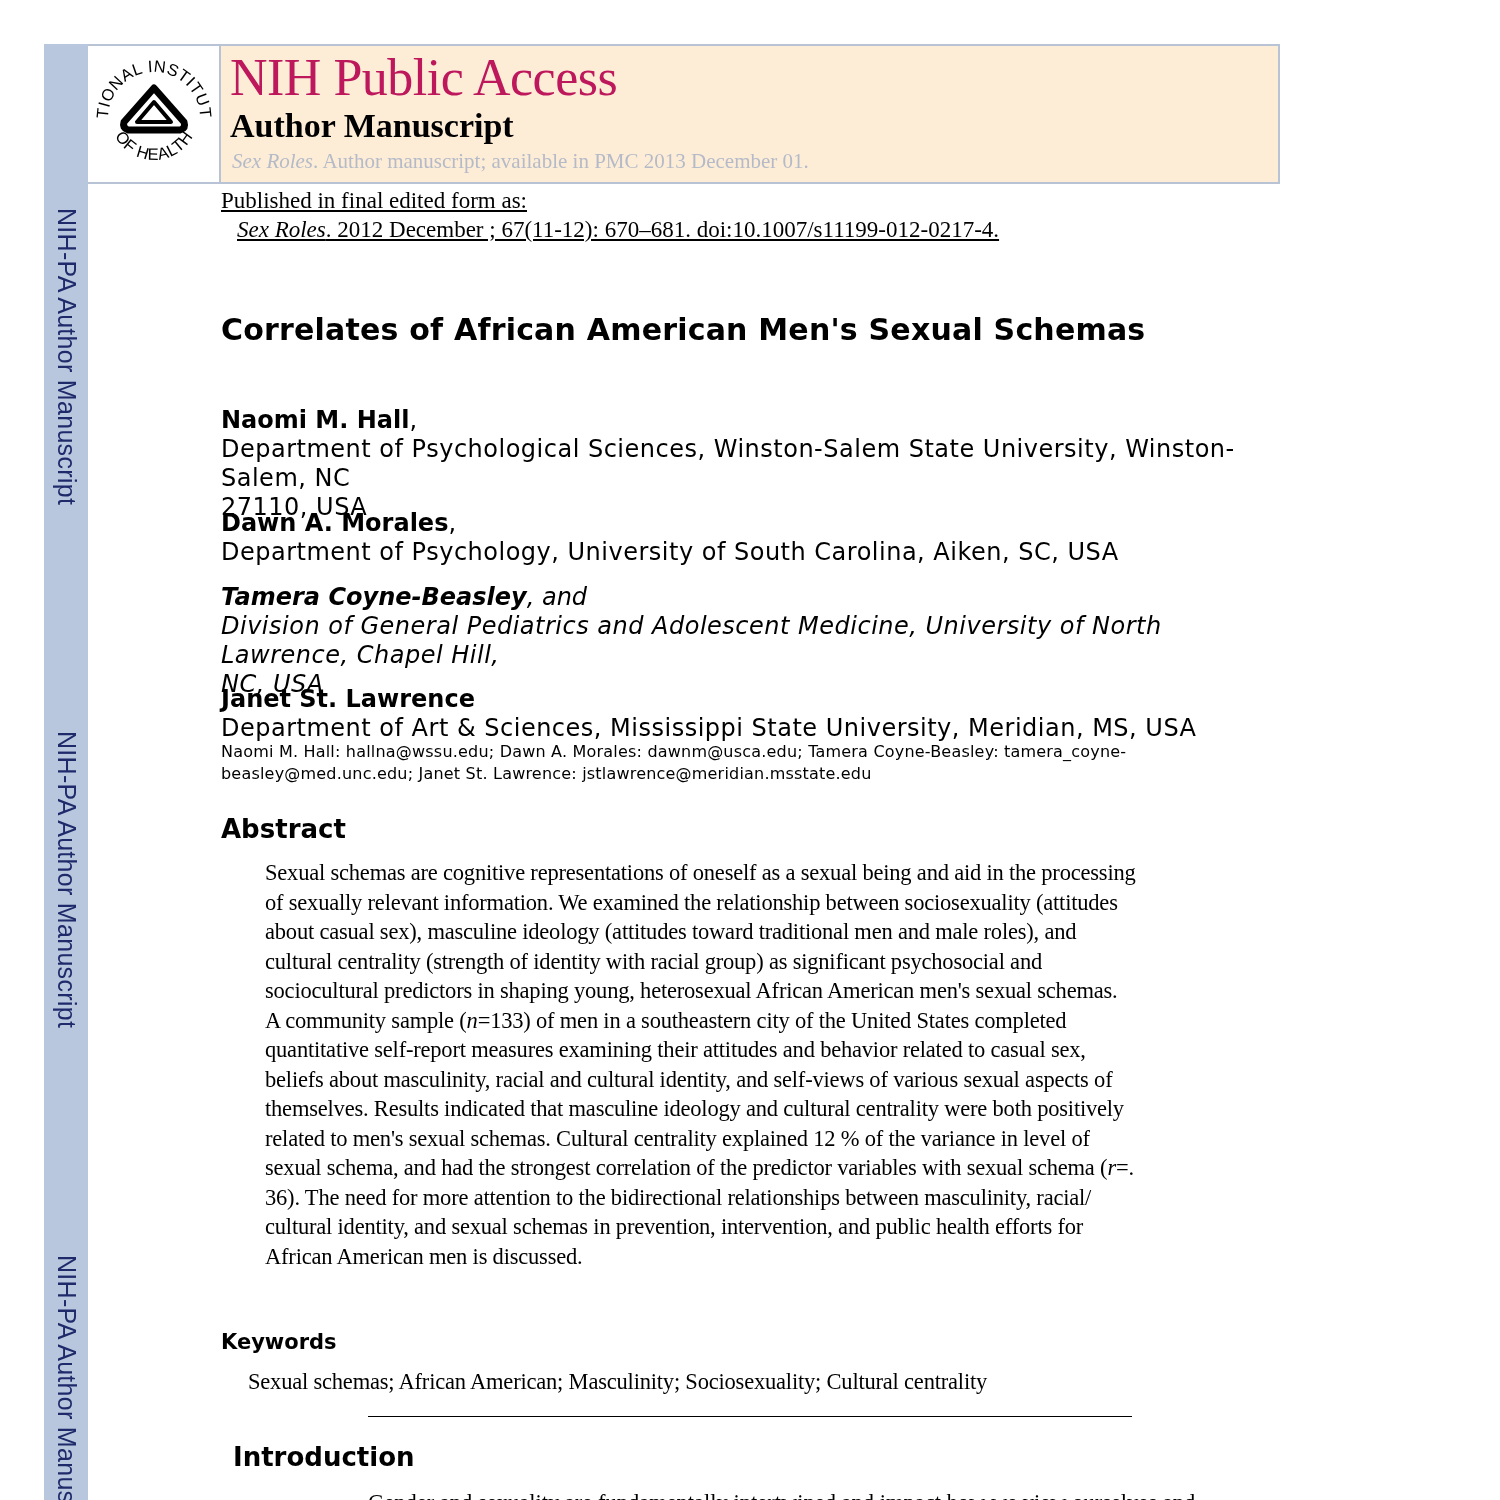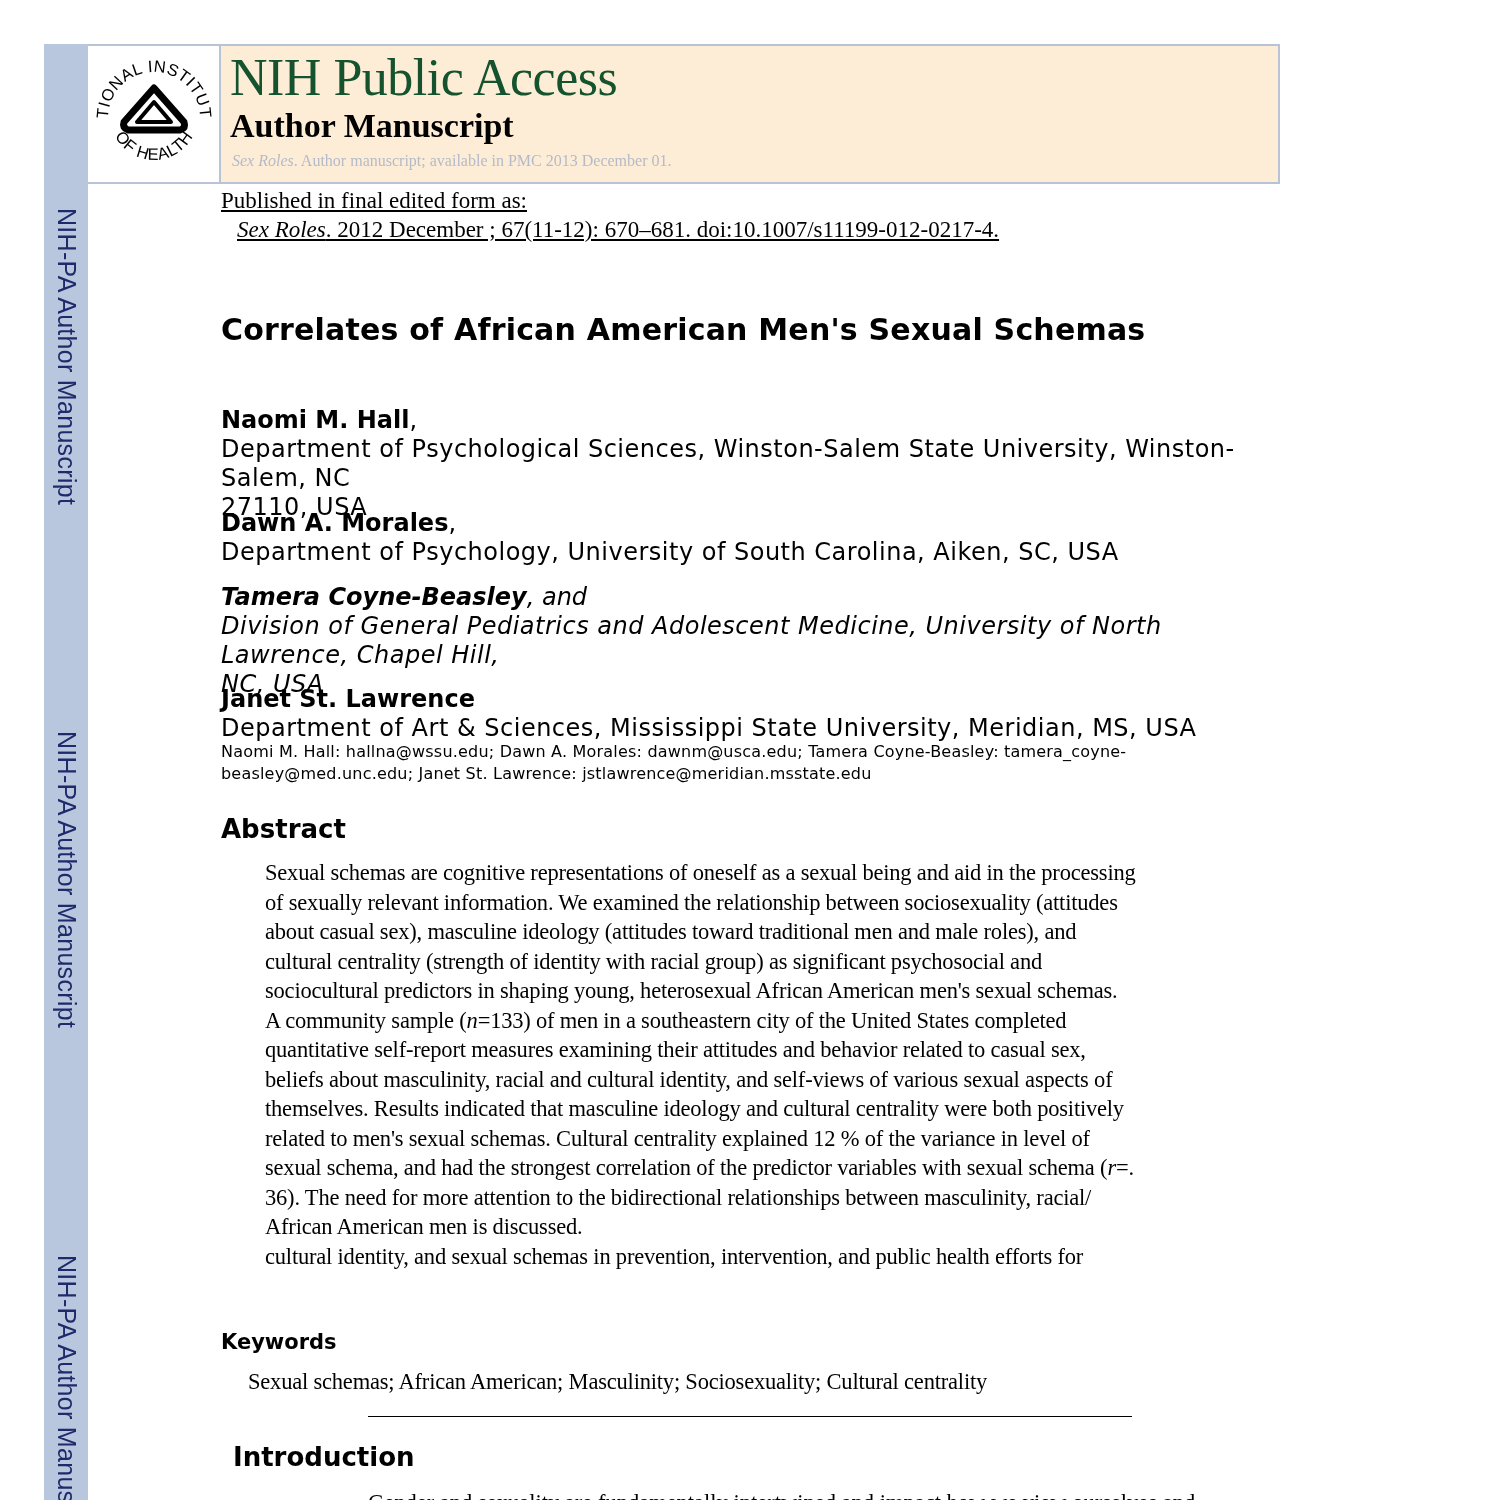--- a/index.html
+++ b/index.html
@@ -65,39 +65,39 @@
       left: 6px;
       top: 6px;
     }
     .hdr-title {
       position: absolute;
       left: 142px;
       top: 2px;
       font-family: "Liberation Serif", serif;
       font-size: 52px;
       line-height: 60px;
-      color: #14532d;
+      color: #be185d;
       letter-spacing: -0.5px;
     }
     .hdr-sub {
       position: absolute;
       left: 142px;
       top: 60px;
       font-family: "Liberation Serif", serif;
       font-weight: bold;
       font-size: 34px;
       line-height: 40px;
       color: #000;
     }
     .hdr-avail {
       position: absolute;
       left: 144px;
       top: 100px;
       font-family: "Liberation Serif", serif;
-      font-size: 16px;
+      font-size: 21px;
       line-height: 30px;
       color: #b4bac8;
     }
     .hdr-avail i { font-style: italic; }
 
     .published {
       position: absolute;
       left: 221px;
       top: 186px;
       font-size: 23px;
@@ -273,22 +273,22 @@
     <span class="ln">about casual sex), masculine ideology (attitudes toward traditional men and male roles), and</span>
     <span class="ln">cultural centrality (strength of identity with racial group) as significant psychosocial and</span>
     <span class="ln">sociocultural predictors in shaping young, heterosexual African American men's sexual schemas.</span>
     <span class="ln">A community sample (<i>n</i>=133) of men in a southeastern city of the United States completed</span>
     <span class="ln">quantitative self-report measures examining their attitudes and behavior related to casual sex,</span>
     <span class="ln">beliefs about masculinity, racial and cultural identity, and self-views of various sexual aspects of</span>
     <span class="ln">themselves. Results indicated that masculine ideology and cultural centrality were both positively</span>
     <span class="ln">related to men's sexual schemas. Cultural centrality explained 12 % of the variance in level of</span>
     <span class="ln">sexual schema, and had the strongest correlation of the predictor variables with sexual schema (<i>r</i>=.</span>
     <span class="ln">36). The need for more attention to the bidirectional relationships between masculinity, racial/</span>
+    <span class="ln">cultural identity, and sexual schemas in prevention, intervention, and public health efforts for</span>
     <span class="ln">African American men is discussed.</span>
-    <span class="ln">cultural identity, and sexual schemas in prevention, intervention, and public health efforts for</span>
   </div>
 
 <div class="kw-head">Keywords</div>
 <div class="kw-text">Sexual schemas; African American; Masculinity; Sociosexuality; Cultural centrality</div>
 
 <div class="rule"></div>
 
 <div class="section-head" style="top:1440px;margin-left:12px;">Introduction</div>
 <div class="intro-first">Gender and sexuality are fundamentally intertwined and impact how we view ourselves and</div>
 

